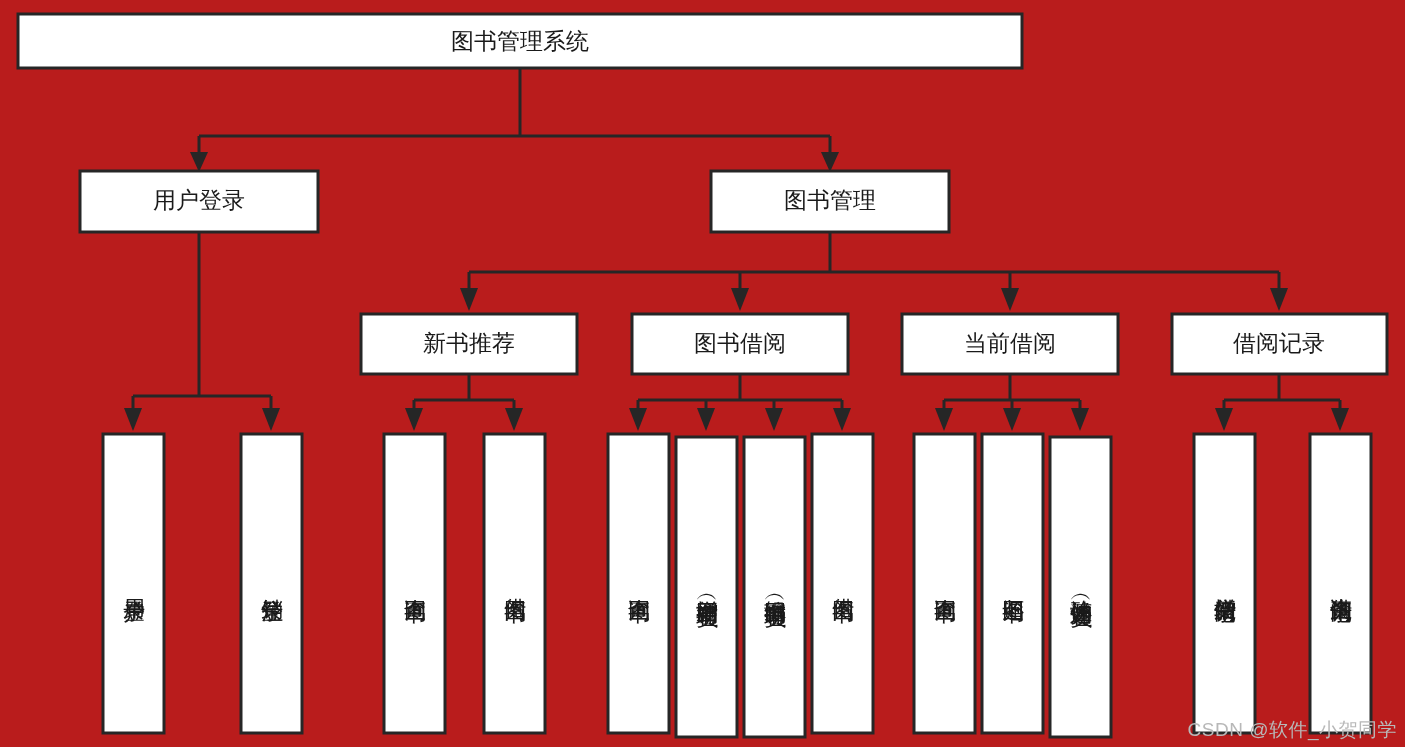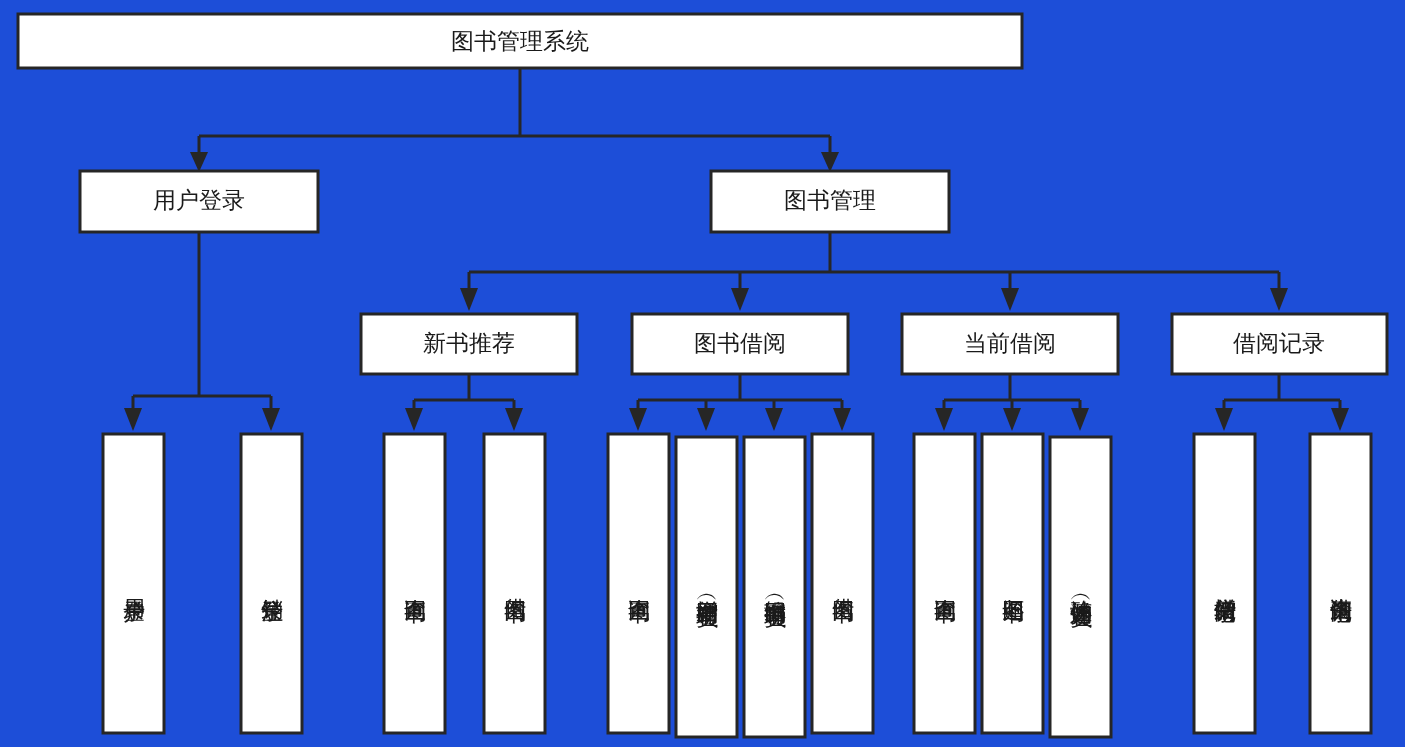--- a/index.html
+++ b/index.html
@@ -7,21 +7,21 @@
     padding: 0;
     background: #ffffff;
   }
   body {
     font-family: "Liberation Sans", "DejaVu Sans", sans-serif;
   }
   #stage {
     position: relative;
     width: 1405px;
     height: 747px;
-    background: #1d4ed8;
+    background: #b91c1c;
     overflow: hidden;
   }
   svg#diagram {
     position: absolute;
     left: 0;
     top: 0;
     width: 1405px;
     height: 747px;
   }
   .node-rect {
@@ -200,14 +200,15 @@
       <text class="node-label vertical" x="1224" y="583" style="writing-mode:vertical-rl; text-orientation:upright;">新增借阅记录</text>
     </g>
 
     <g>
       <rect class="node-rect" x="1310" y="434" width="61" height="299"></rect>
       <text class="node-label vertical" x="1340" y="583" style="writing-mode:vertical-rl; text-orientation:upright;">查询借阅记录</text>
     </g>
 
   </svg>
 
+  <div class="watermark">CSDN @软件_小贺同学</div>
 
 </div>
 
 </body></html>

